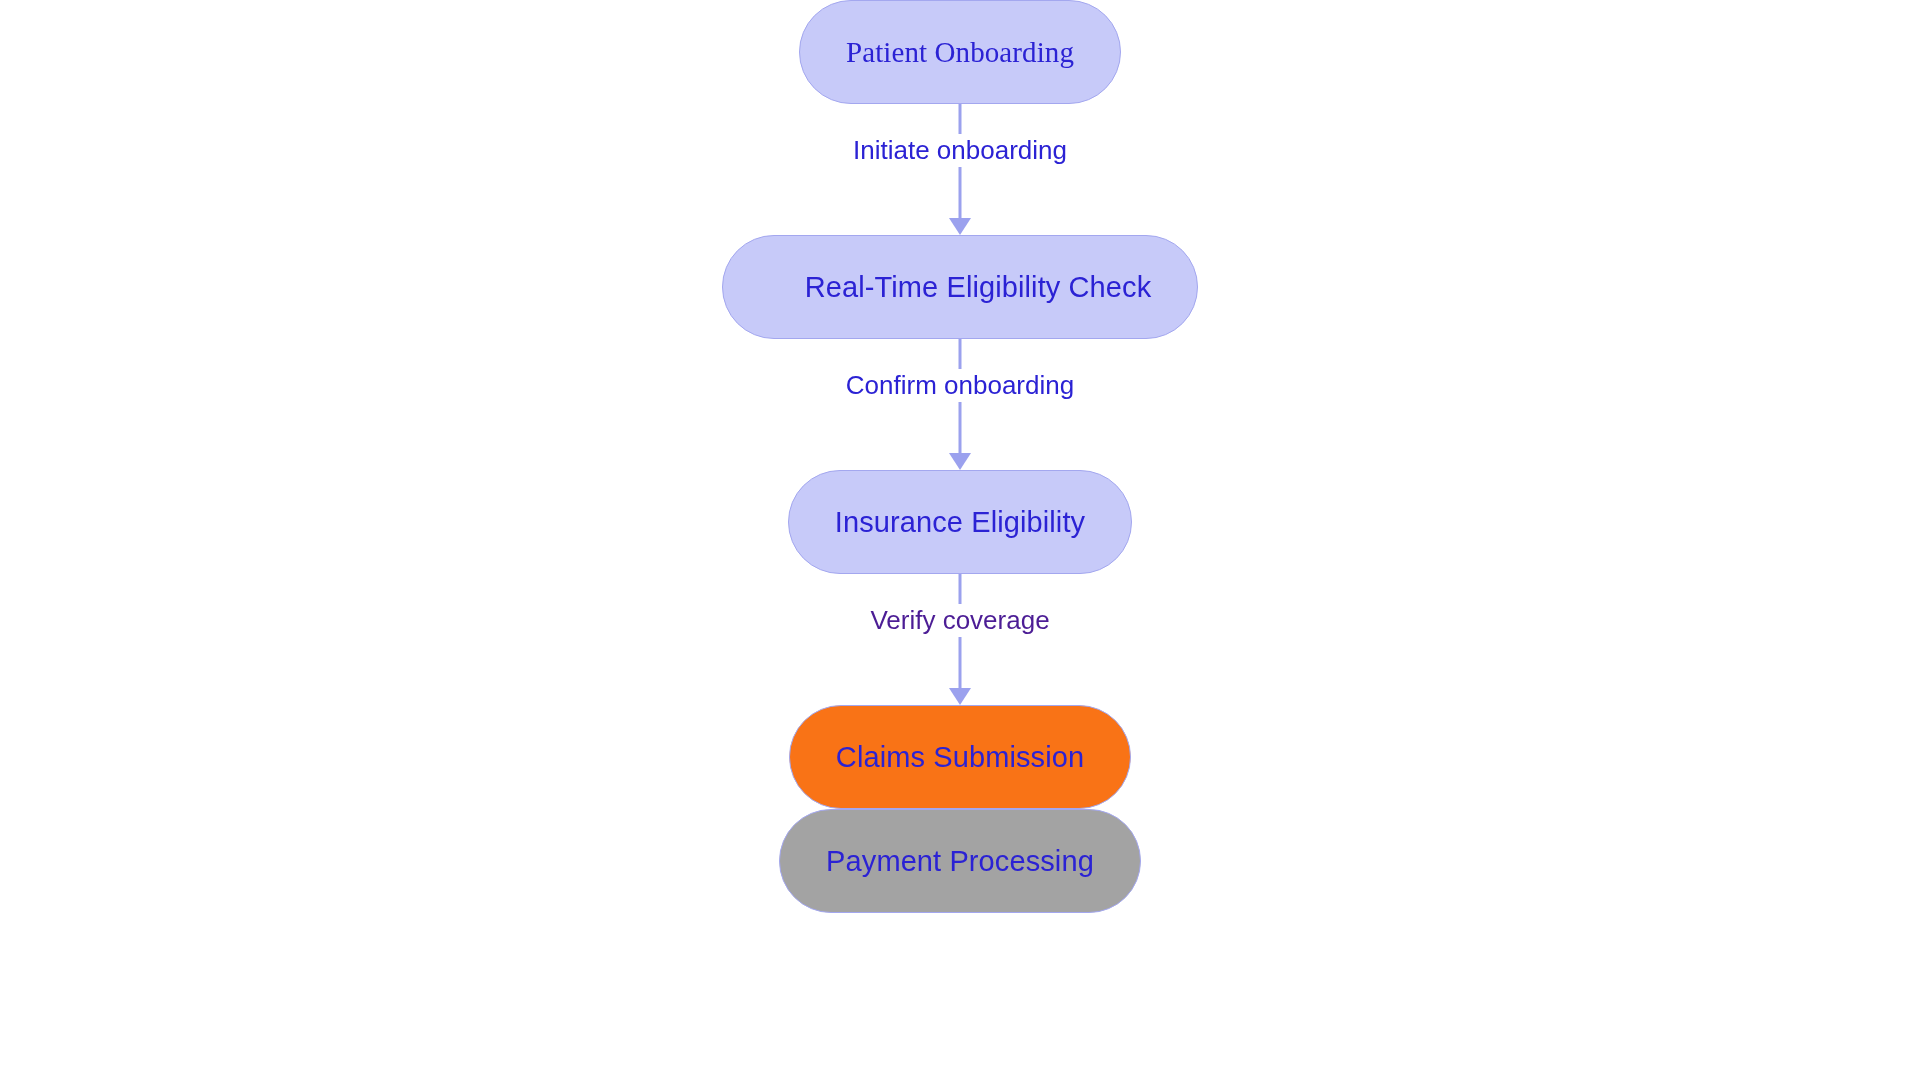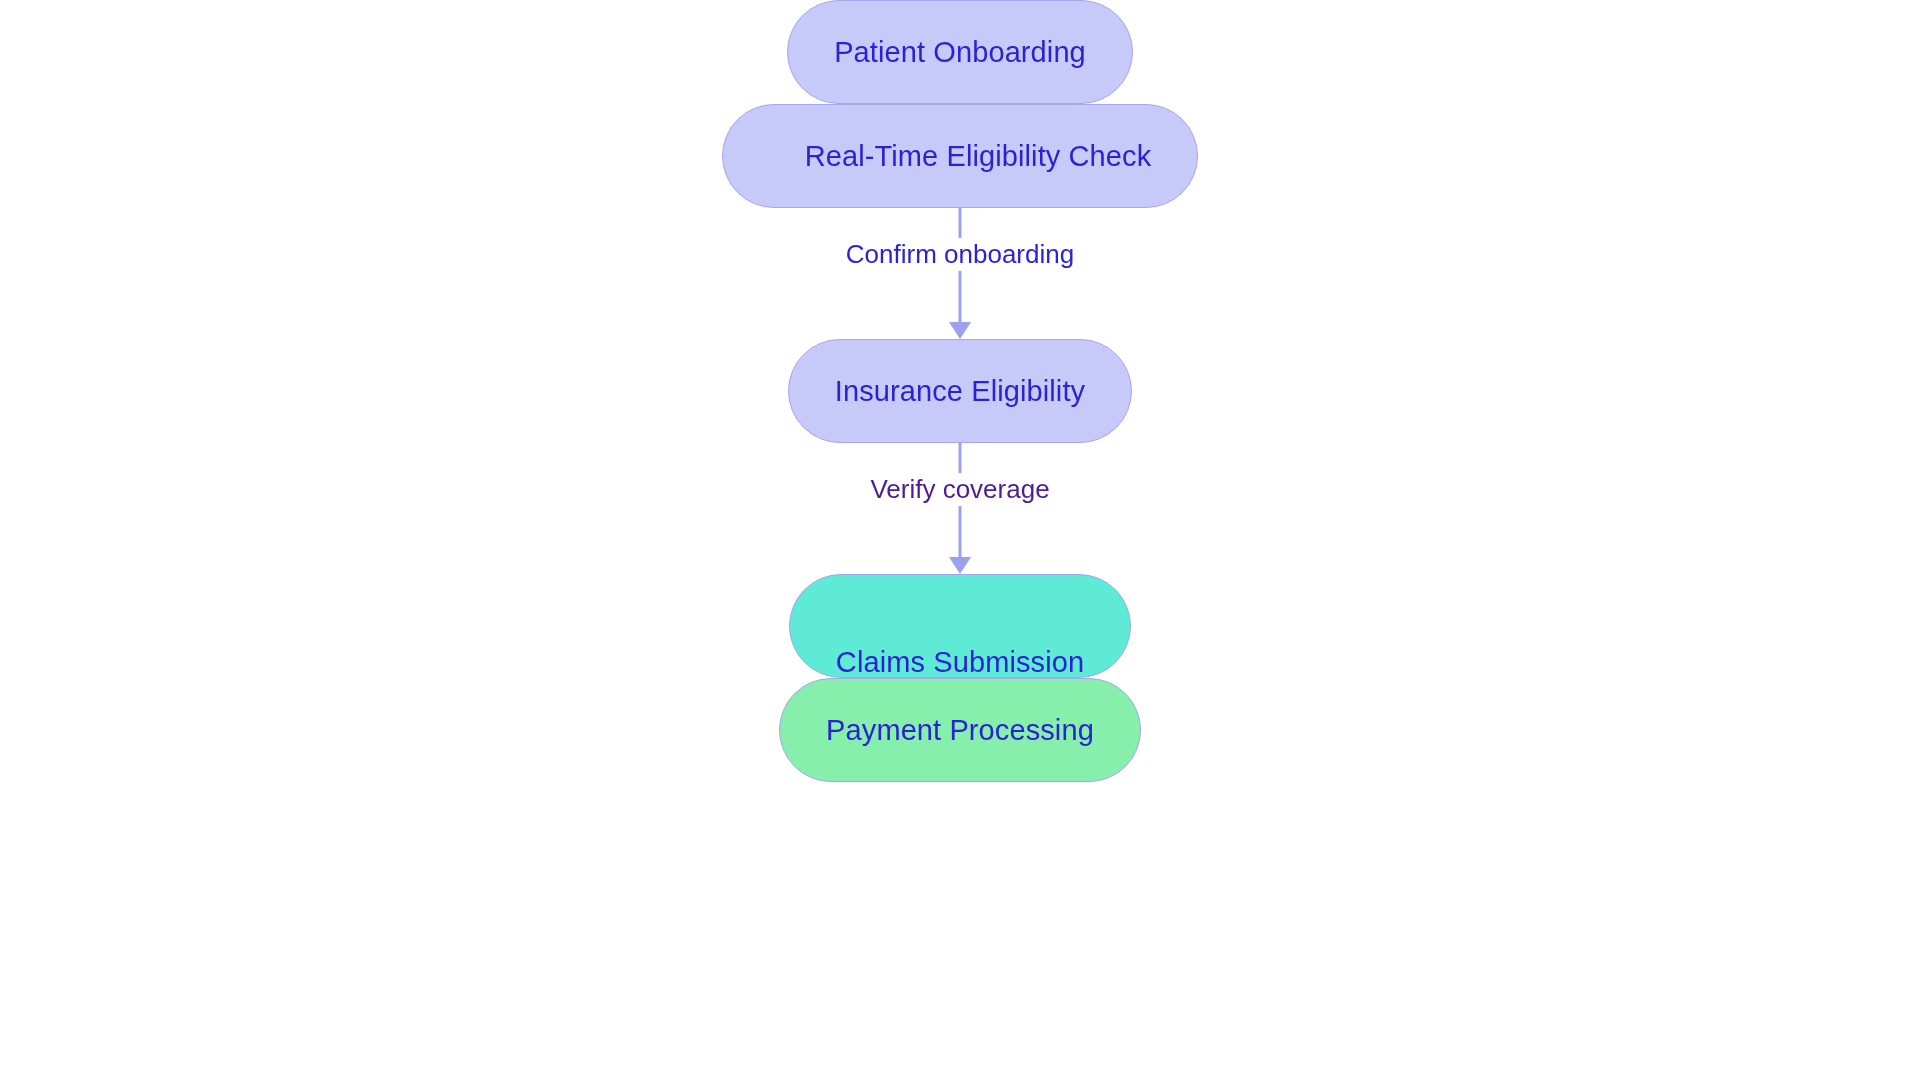--- a/index.html
+++ b/index.html
@@ -98,23 +98,28 @@
     margin-bottom: 38px;
   }
 </style>
 </head>
 <body style="background: rgb(255, 255, 255);">
 
 <div id="flow-canvas">
   <div class="flow-column">
 
     <div class="node" style="background: rgb(199, 202, 249); border-color: rgb(163, 167, 239);">
-      <span class="node-label" style="color: rgb(43, 34, 212);">Patient Onboarding</span>
+      <span class="node-label" style="color: rgb(43, 34, 212); font-family: Liberation Serif, serif;">Patient Onboarding</span>
     </div>
 
+    <div class="connector">
+      <div class="line" style="background: rgb(155, 161, 238);"></div>
+      <div class="arrowhead" style="border-top-color: rgb(155, 161, 238);"></div>
+      <span class="edge-label" style="color: rgb(43, 34, 212); background: rgb(255, 255, 255);">Initiate onboarding</span>
+    </div>
 
     <div class="node" style="background: rgb(199, 202, 249); border-color: rgb(163, 167, 239);">
       <span class="node-label" style="color: rgb(43, 34, 212); margin-left: 36px;">Real-Time Eligibility Check</span>
     </div>
 
     <div class="connector">
       <div class="line" style="background: rgb(155, 161, 238);"></div>
       <div class="arrowhead" style="border-top-color: rgb(155, 161, 238);"></div>
       <span class="edge-label" style="color: rgb(43, 34, 212); background: rgb(255, 255, 255);">Confirm onboarding</span>
     </div>
@@ -122,23 +127,23 @@
     <div class="node" style="background: rgb(199, 202, 249); border-color: rgb(163, 167, 239);">
       <span class="node-label" style="color: rgb(43, 34, 212);">Insurance Eligibility</span>
     </div>
 
     <div class="connector">
       <div class="line" style="background: rgb(155, 161, 238);"></div>
       <div class="arrowhead" style="border-top-color: rgb(155, 161, 238);"></div>
       <span class="edge-label" style="color: #4c1d95; background: rgb(255, 255, 255);">Verify coverage</span>
     </div>
 
-    <div class="node" style="background: #5eead4; border-color: rgb(163, 167, 239); align-items: flex-end;">
+    <div class="node" style="background: #f97316; border-color: rgb(163, 167, 239);">
       <span class="node-label" style="color: rgb(43, 34, 212);">Claims Submission</span>
     </div>
 
 
-    <div class="node" style="background: #86efac; border-color: rgb(163, 167, 239);">
+    <div class="node" style="background: #a3a3a3; border-color: rgb(163, 167, 239);">
       <span class="node-label" style="color: rgb(43, 34, 212);">Payment Processing</span>
     </div>
 
   </div>
 </div>
 
 </body></html>

